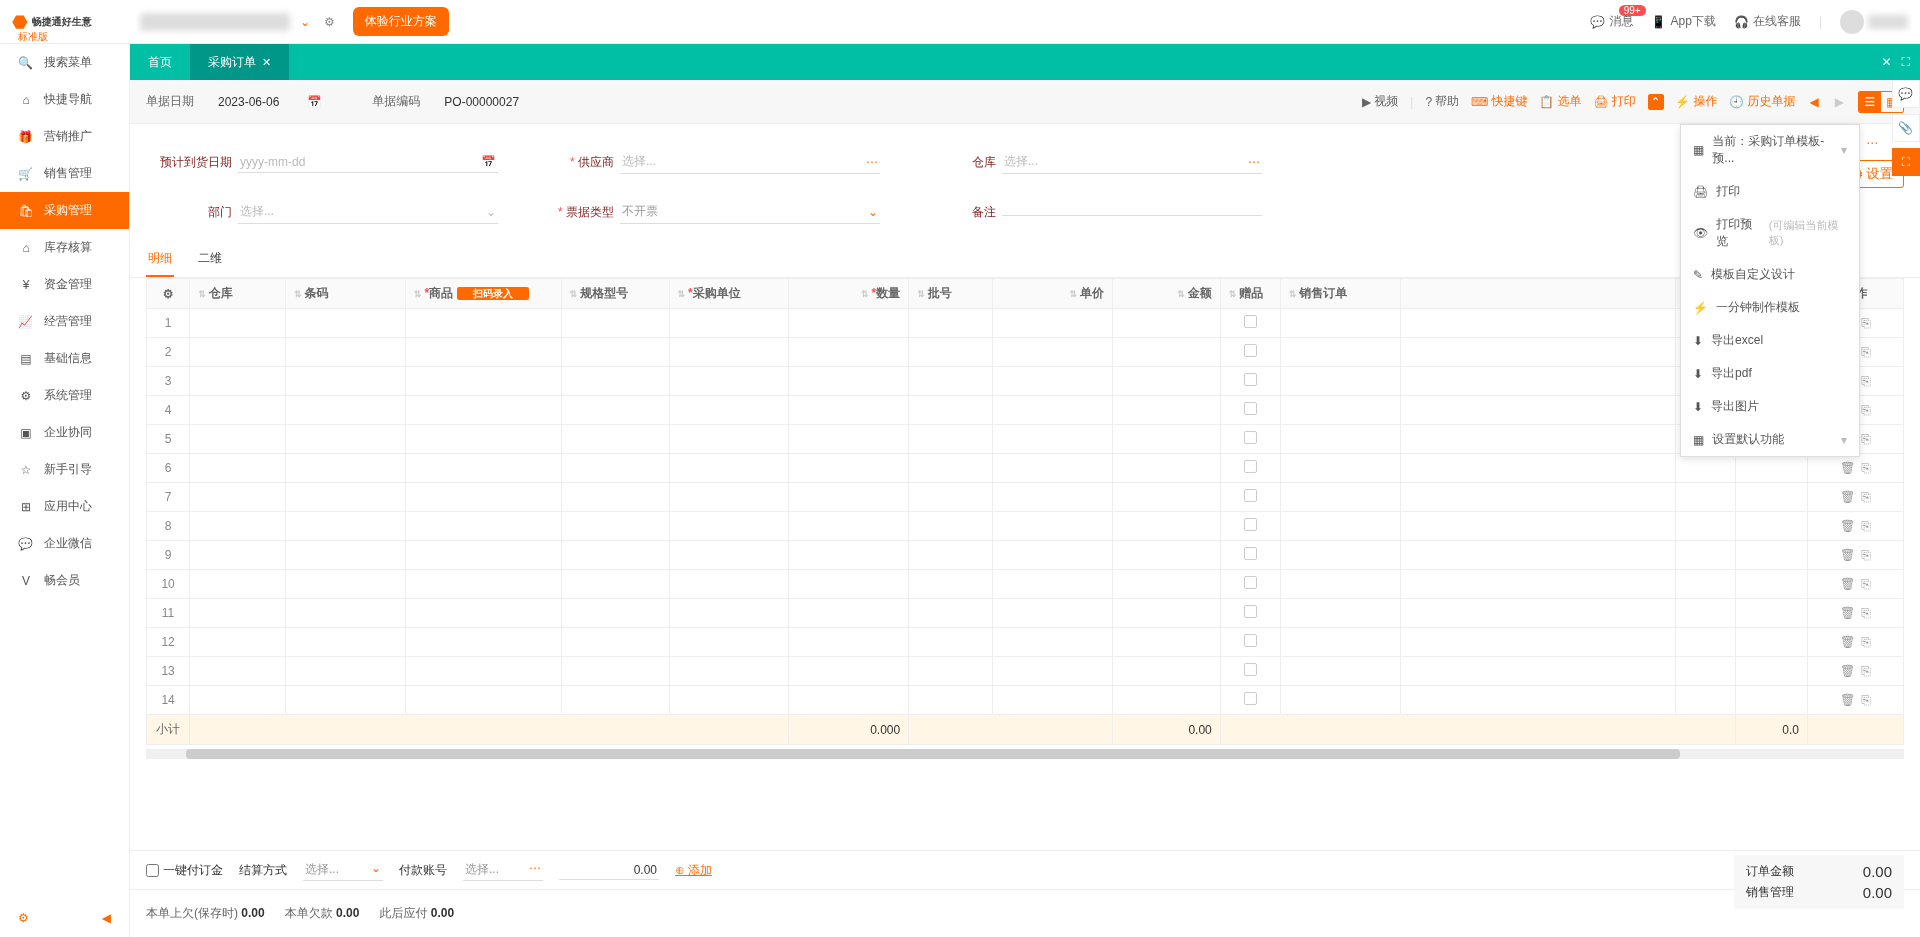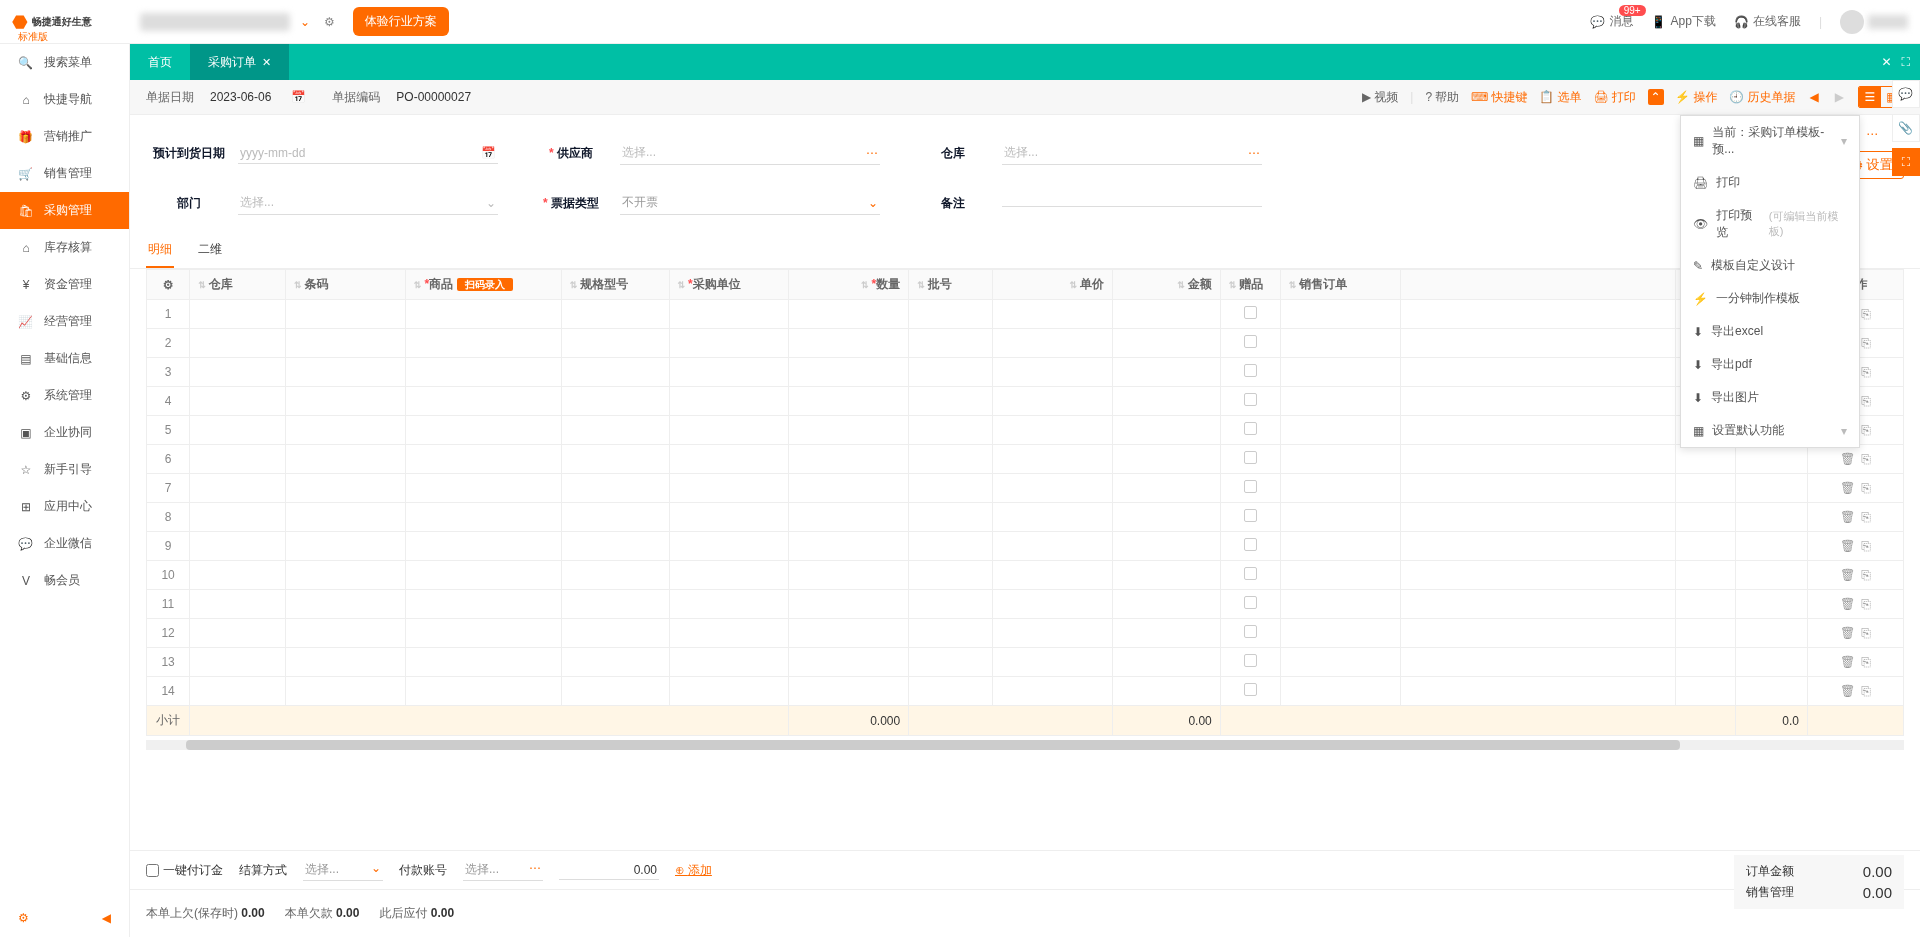--- a/index.html
+++ b/index.html
@@ -29,58 +29,58 @@
 
 
 .main { position: absolute; left: 130px; right: 0; top: 44px; bottom: 0; display: flex; flex-direction: column; }
 .tabs-bar { height: 36px; background: #00bfa5; display: flex; align-items: center; }
 .tab { padding: 0 18px; height: 100%; display: flex; align-items: center; color: #fff; cursor: pointer; gap: 6px; }
 .tab.active { background: #009688; }
 .tab-close { font-size: 11px; }
 .tabs-right { margin-left: auto; display: flex; gap: 10px; padding-right: 10px; color: #fff; }
 
 
-.toolbar { height: 35px; background: #f7f7f7; display: flex; align-items: center; padding: 0 16px; gap: 16px; border-bottom: 1px solid #eee; }
+.toolbar { height: 44px; background: #f7f7f7; display: flex; align-items: center; padding: 0 16px; gap: 24px; border-bottom: 1px solid #eee; }
 .toolbar .lbl { color: #666; }
 .toolbar .val { color: #333; }
 .toolbar .date { color: #333; margin-right: 4px; }
 .cal-icon { color: #ff6a00; }
 .toolbar-right { margin-left: auto; display: flex; align-items: center; gap: 12px; }
 .tool-link { display: flex; align-items: center; gap: 3px; color: #666; cursor: pointer; }
 .tool-link.orange { color: #ff6a00; }
 .view-toggle { display: flex; border: 1px solid #ff6a00; border-radius: 2px; overflow: hidden; }
 .view-toggle span { width: 22px; height: 20px; display: flex; align-items: center; justify-content: center; cursor: pointer; }
 .view-toggle .active { background: #ff6a00; color: #fff; }
 .arrow-btn { color: #ff6a00; cursor: pointer; padding: 0 2px; }
 
 
 .form-area { padding: 12px 16px 6px; }
 .form-row { display: flex; align-items: center; gap: 30px; margin-bottom: 12px; }
 .form-field { display: flex; align-items: center; gap: 6px; }
-.form-field .flabel { width: 86px; text-align: center; color: #0f172a; font-weight: bold; }
+.form-field .flabel { width: 86px; text-align: right; color: #7f1d1d; }
 .form-field .req::before { content: "* "; color: #ff4d4f; }
 .form-field .finput { border-bottom: 1px solid #ddd; min-width: 200px; padding: 3px 2px; color: #999; display: flex; justify-content: space-between; align-items: center; }
 .form-field .finput.wide { min-width: 260px; }
 .more-dots { color: #ff6a00; cursor: pointer; }
 .chev { color: #bbb; }
 .settings-btn { border: 1px solid #ff6a00; color: #ff6a00; padding: 4px 10px; border-radius: 3px; background: #fff; cursor: pointer; display: flex; align-items: center; gap: 3px; }
 
 
 .sub-tabs { display: flex; gap: 22px; padding: 0 16px; border-bottom: 1px solid #eee; }
 .sub-tab { padding: 8px 2px; cursor: pointer; color: #333; }
 .sub-tab.active { color: #ff6a00; border-bottom: 2px solid #ff6a00; }
 
 
 .table-wrap { flex: 1; overflow: auto; padding: 0 16px; position: relative; }
 table { border-collapse: collapse; width: 100%; table-layout: fixed; }
 th, td { border: 1px solid #eee; padding: 6px 8px; height: 27px; font-size: 12px; text-align: left; }
 th { background: #fafafa; color: #666; position: relative; }
 th .req-star { color: #ff4d4f; }
 th .sort { color: #ccc; font-size: 9px; margin-right: 3px; }
-.scan-badge { background: #ff6a00; color: #fff; font-size: 10px; padding: 1px 8px; border-radius: 2px; margin-left: 4px; }
+.scan-badge { background: #ff6a00; color: #fff; font-size: 10px; padding: 1px 16px; border-radius: 2px; margin-left: 4px; }
 .row-idx { text-align: center; color: #888; }
 .gift-check { display: inline-block; width: 13px; height: 13px; border: 1px solid #ccc; border-radius: 2px; }
 .op-cell { text-align: center; }
 .op-icon { color: #999; margin: 0 3px; cursor: pointer; }
 .subtotal-row td { background: #fff6e6; }
 .subtotal-row .lbl { text-align: center; color: #666; }
 .num-right { text-align: right; }
 .hscroll { height: 10px; background: #f0f0f0; margin: 4px 0; position: relative; }
 .hscroll-thumb { position: absolute; left: 40px; width: 85%; height: 100%; background: #ccc; border-radius: 4px; }
 
@@ -233,21 +233,21 @@
     <div class="tabs-right">
       <span>✕</span>
       <span>⛶</span>
     </div>
   </div>
 
   <div class="toolbar">
     <span class="lbl">单据日期</span>
     <span class="date">2023-06-06</span>
     <span class="cal-icon">📅</span>
-    <span class="lbl" style="margin-left:10px;text-align:right;">单据编码</span>
+    <span class="lbl" style="margin-left:26px;text-align:right;">单据编码</span>
     <span class="val">PO-00000027</span>
     <div class="toolbar-right">
       <span class="tool-link">▶ <span>视频</span></span>
       <span style="color:#ddd;">|</span>
       <span class="tool-link">? <span>帮助</span></span>
       <span class="tool-link orange">⌨ <span>快捷键</span></span>
       <span class="tool-link orange">📋 <span>选单</span></span>
       <span class="tool-link orange">🖨 <span>打印</span></span>
       <span style="background:#ff6a00;color:#fff;width:16px;height:16px;display:inline-flex;align-items:center;justify-content:center;border-radius:2px;">⌃</span>
       <span class="tool-link orange">⚡ <span>操作</span></span>

